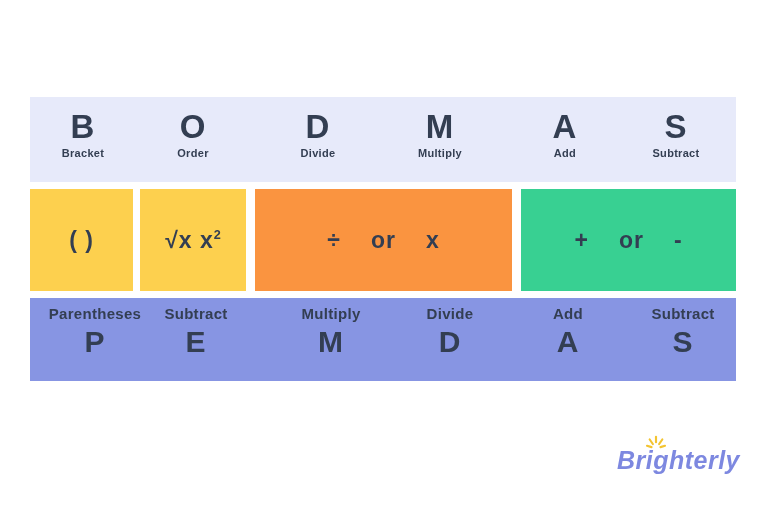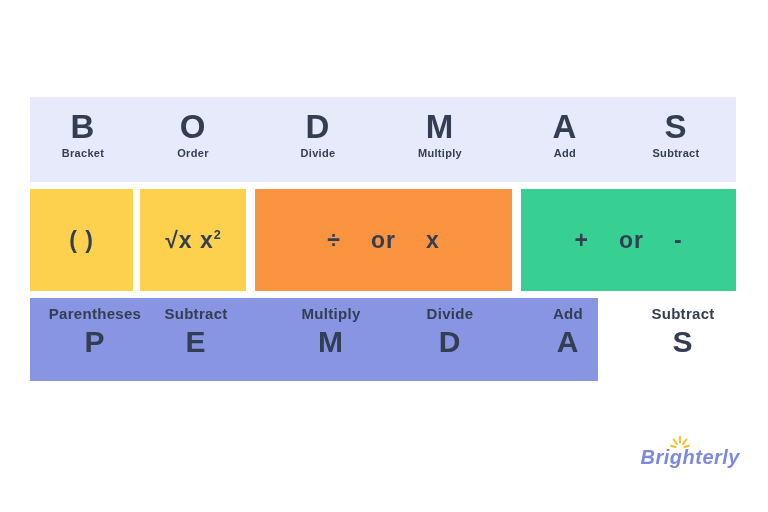--- a/index.html
+++ b/index.html
@@ -47,41 +47,41 @@
     color:var(--navy);font-weight:700;font-size:23px;letter-spacing:1px;
   }
   .box-parentheses{left:30px;width:103px;background:var(--yellow);}
   .box-exponents{left:140px;width:106px;background:var(--yellow);}
   .box-muldiv{left:255px;width:257px;background:var(--orange);gap:30px;}
   .box-addsub{left:521px;width:215px;background:var(--green);gap:30px;}
   .box sup{font-size:.55em;vertical-align:super;letter-spacing:0;}
 
   
   .band-bottom{
-    position:absolute;left:30px;top:298px;width:568px;height:83px;
+    position:absolute;left:30px;top:298px;width:706px;height:83px;
     background:var(--purple);
   }
   .band-bottom .col{
     position:absolute;top:7px;transform:translateX(-50%);
     text-align:center;color:var(--navy);
   }
   .band-bottom .label{
     font-size:15px;font-weight:700;letter-spacing:.3px;
   }
   .band-bottom .letter{
     font-size:30px;font-weight:700;letter-spacing:1px;margin-top:3px;
   }
   .bc1{left:65px;} .bc2{left:166px;} .bc3{left:301px;}
   .bc4{left:420px;} .bc5{left:538px;} .bc6{left:653px;}
 
   
   .logo{
     position:absolute;right:28px;top:446px;
     color:var(--logo-periwinkle);
-    font-size:20px;font-weight:700;font-style:italic;
+    font-size:25px;font-weight:700;font-style:italic;
     letter-spacing:.5px;
   }
   .logo .sun{
     position:absolute;left:28px;top:-11px;width:22px;height:18px;
   }
 </style>
 </head>
 <body>
 
 <div class="stage">

